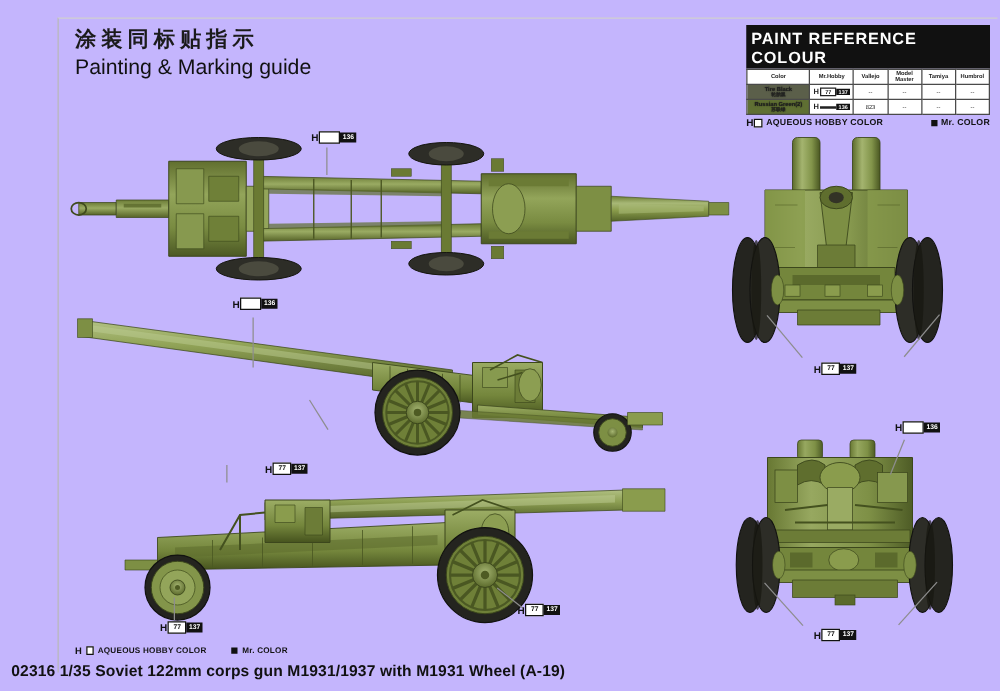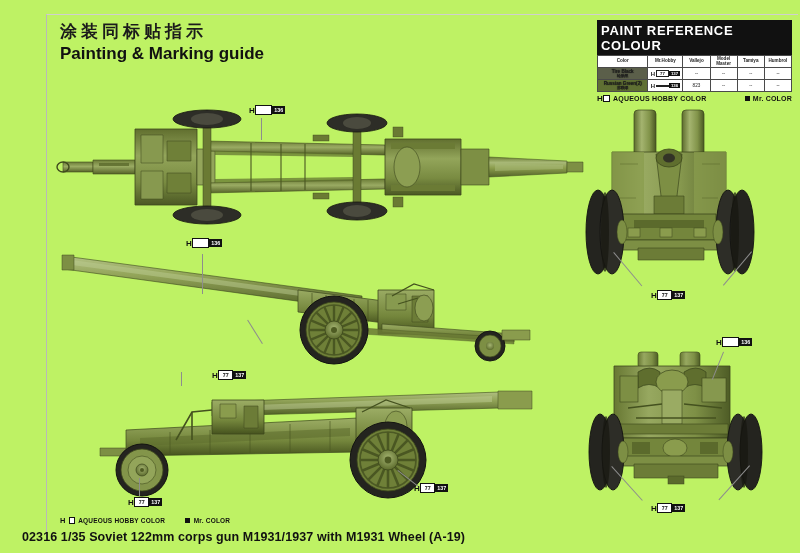--- a/index.html
+++ b/index.html
@@ -1,30 +1,30 @@
 <!DOCTYPE html>
 <html><head>
 <meta charset="utf-8">
 <style>
   html,body{margin:0;padding:0;background:#ffffff;}
   body{width:800px;height:553px;overflow:hidden;
        font-family:"Liberation Sans","DejaVu Sans",sans-serif;
        color:#111;position:relative;}
 
-  #page{position:absolute;inset:0;background:#bef264;padding-left:48px;}
+  #page{position:absolute;inset:0;background:#c4b5fd;padding-left:48px;}
 
   
   .page-frame{position:absolute;left:46px;top:14px;width:752px;height:524px;
               border-left:1.5px solid #b9b9b9;border-top:1.5px solid #cfcfcf;
               box-sizing:border-box;pointer-events:none;}
 
   
   .title-block{position:absolute;left:60px;top:22px;}
   .title-cn{font-size:17px;letter-spacing:4px;font-weight:700;line-height:1.15;color:#1b1b1b;}
-  .title-en{font-size:17px;font-weight:700;line-height:1.2;margin-top:2px;color:#111;}
+  .title-en{font-size:17px;font-weight:400;line-height:1.2;margin-top:2px;color:#111;}
 
   
   .paint-table{position:absolute;left:597px;top:20px;width:195px;}
   .pt-head{background:#111;color:#fff;font-size:13px;font-weight:700;
            letter-spacing:.7px;padding:2.5px 4px;}
   table.pt{border-collapse:collapse;width:100%;table-layout:fixed;background:#fff;}
   table.pt th,table.pt td{border:.6px solid #4a4a4a;font-size:4.6px;
       text-align:center;vertical-align:middle;padding:0;height:11px;color:#222;}
   table.pt th{font-weight:600;line-height:1.05;}
   col.c-color{width:26%;}col.c-hob{width:18%;}col.c-val{width:14%;}
@@ -54,21 +54,21 @@
   .pt-legend .sp{flex:1;}
 
   
   .bot-legend{position:absolute;left:60px;top:516px;display:flex;align-items:center;
               font-size:6.5px;font-weight:700;letter-spacing:.2px;}
   .bot-legend .lg-h{font-size:7.5px;font-weight:700;}
   .bot-legend .lg-box{width:4.5px;height:4.5px;border:1px solid #111;background:#fff;
                       display:inline-block;margin:0 3px;}
   .bot-legend .lg-sq{width:4.5px;height:4.5px;background:#111;display:inline-block;margin:0 4px 0 20px;}
 
-  .caption{position:absolute;left:22px;top:530px;font-size:12.5px;font-weight:700;
+  .caption{position:absolute;left:9px;top:530px;font-size:12.5px;font-weight:700;
            letter-spacing:.1px;color:#111;}
 
   
   .callout{position:absolute;display:flex;align-items:center;z-index:6;}
   .callout .h{font-size:8px;font-weight:700;margin-right:.5px;color:#111;}
   .callout .n1{border:1px solid #111;background:#fff;color:#111;font-size:5.4px;
                font-weight:700;min-width:11px;text-align:center;padding:0 1px;height:8px;
                line-height:8px;}
   .callout .n2{background:#111;color:#fff;font-size:5.4px;font-weight:700;
                min-width:11px;text-align:center;padding:0 1px;height:8px;line-height:8px;}

